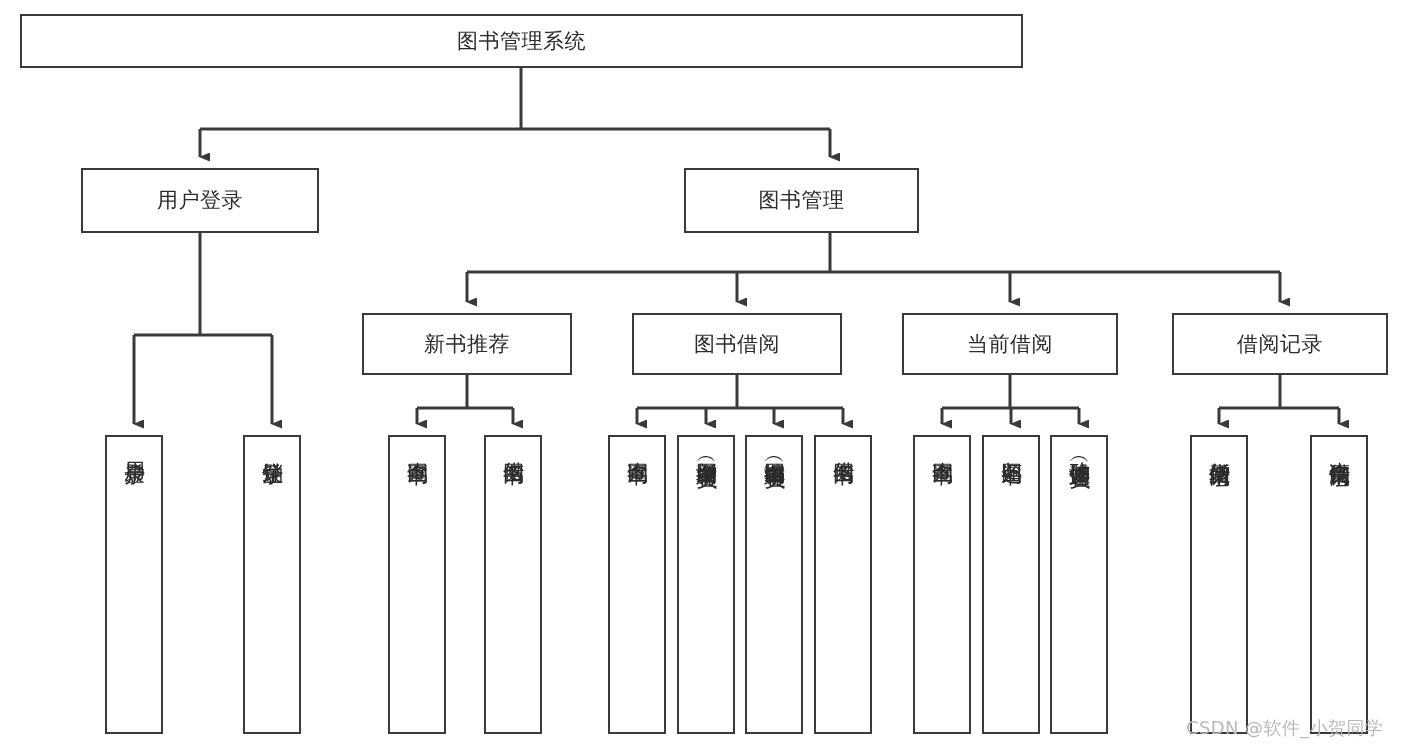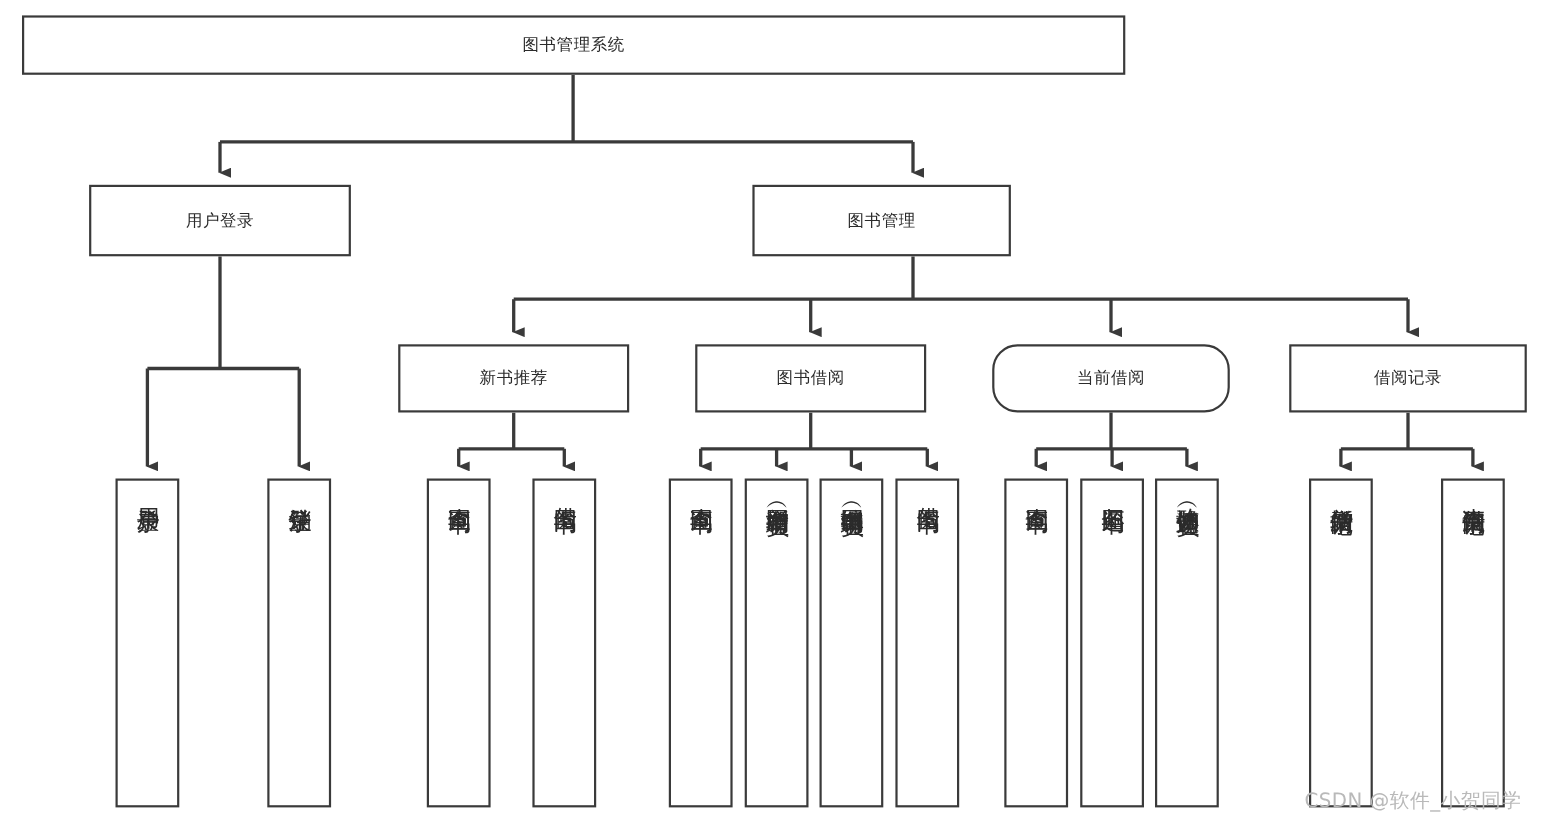--- a/index.html
+++ b/index.html
@@ -31,21 +31,21 @@
     position: absolute;
     box-sizing: border-box;
     border: 2.5px solid #3a3a3a;
     background: #ffffff;
     display: flex;
     align-items: center;
     justify-content: center;
     color: #1b1b1b;
   }
   .node-label {
-    font-size: 15px;
+    font-size: 21px;
     line-height: 1.15;
     letter-spacing: 0.5px;
     white-space: nowrap;
     color: #2b2b2b;
   }
   .leaf {
     border-width: 2.5px;
     align-items: flex-start;
     justify-content: center;
     padding-top: 8px;
@@ -139,21 +139,21 @@
   <div class="node" id="node-l1-1" style="left: 684px; top: 168px; width: 235px; height: 65px;">
     <span class="node-label">图书管理</span>
   </div>
 
   <div class="node" id="node-l2-1" style="left: 632px; top: 313px; width: 210px; height: 62px;">
     <span class="node-label">图书借阅</span>
   </div>
   <div class="node" id="node-l2-0" style="left: 362px; top: 313px; width: 210px; height: 62px;">
     <span class="node-label">新书推荐</span>
   </div>
-  <div class="node" id="node-l2-2" style="left: 902px; top: 313px; width: 216px; height: 62px; border-radius: 23px;">
+  <div class="node" id="node-l2-2" style="left: 902px; top: 313px; width: 216px; height: 62px;">
     <span class="node-label">当前借阅</span>
   </div>
   <div class="node" id="node-l2-3" style="left: 1172px; top: 313px; width: 216px; height: 62px; justify-content: center;">
     <span class="node-label">借阅记录</span>
   </div>
 
   <div class="node leaf" id="node-leaf-0" style="left: 105px; top: 435px; width: 58px; height: 299px;">
     <span class="node-label">用户登录</span>
   </div>
   <div class="node leaf" id="node-leaf-1" style="left: 243px; top: 435px; width: 58px; height: 299px;">

